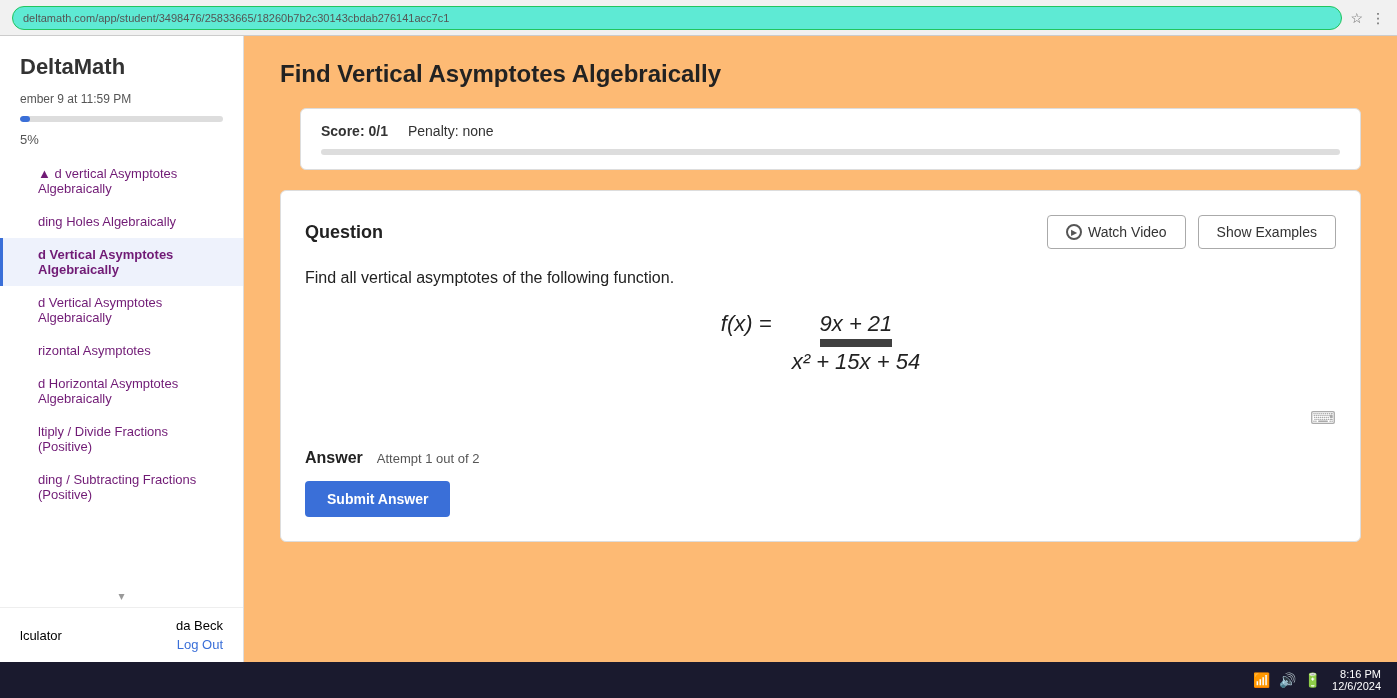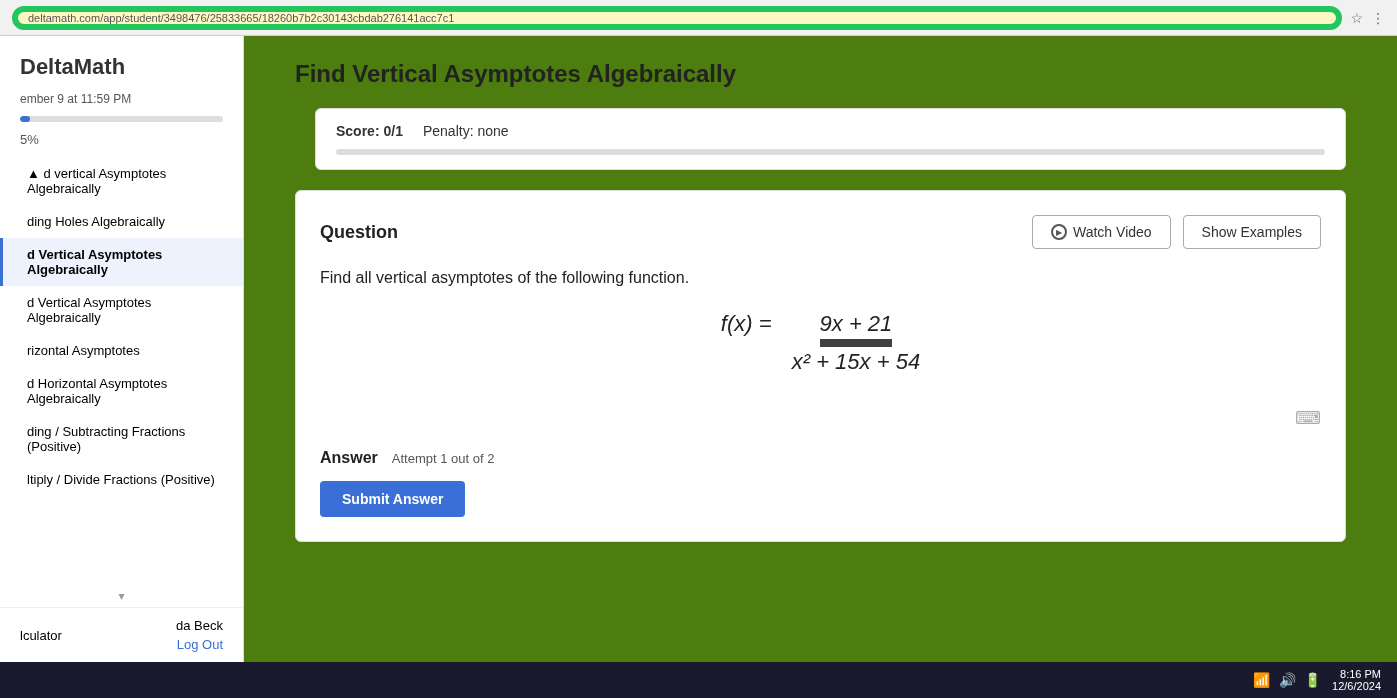--- a/index.html
+++ b/index.html
@@ -17,22 +17,22 @@
       background: #f1f1f1;
       height: 36px;
       display: flex;
       align-items: center;
       padding: 0 12px;
       border-bottom: 1px solid #ccc;
       gap: 8px;
     }
     .browser-url {
       flex: 1;
-      background: #fef9c3;
-      border: 6px solid #22c55e;
+      background: #5eead4;
+      border: 1px solid #22c55e;
       border-radius: 12px;
       height: 24px;
       font-size: 11px;
       color: #555;
       padding: 0 10px;
       display: flex;
       align-items: center;
     }
     .browser-icons {
       display: flex;
@@ -84,23 +84,23 @@
     .sidebar-percent {
       font-size: 13px;
       color: #555;
       padding: 0 20px 10px;
     }
     .sidebar-nav {
       flex: 1;
       overflow-y: auto;
     }
     .sidebar-item {
-      padding: 9px 24px;
+      padding: 9px 35px;
       font-size: 13px;
-      color: #000000;
+      color: #701a75;
       cursor: pointer;
       border-left: 3px solid transparent;
     }
     .sidebar-item.active {
       font-weight: bold;
       border-left: 3px solid #3a6fd8;
       background: #eef2fc;
     }
     .sidebar-scroll-indicator {
       text-align: center;
@@ -118,23 +118,23 @@
     }
     .sidebar-footer .log-out {
       color: #3a6fd8;
       cursor: pointer;
       font-size: 13px;
     }
 
     
     .main-content {
       flex: 1;
-      background: #4d7c0f;
+      background: #fdba74;
       overflow-y: auto;
-      padding: 24px 51px;
+      padding: 24px 36px;
     }
     .page-title {
       font-size: 24px;
       font-weight: bold;
       color: #222;
       margin-bottom: 20px;
     }
 
     
     .score-card {
@@ -380,24 +380,24 @@
       <div class="sidebar-item">
         <span>d Vertical Asymptotes Algebraically</span>
       </div>
       <div class="sidebar-item">
         <span>rizontal Asymptotes</span>
       </div>
       <div class="sidebar-item">
         <span>d Horizontal Asymptotes Algebraically</span>
       </div>
       <div class="sidebar-item">
+        <span>ltiply / Divide Fractions (Positive)</span>
+      </div>
+      <div class="sidebar-item">
         <span>ding / Subtracting Fractions (Positive)</span>
-      </div>
-      <div class="sidebar-item">
-        <span>ltiply / Divide Fractions (Positive)</span>
       </div>
     </div>
 
     <div class="sidebar-scroll-indicator">▾</div>
 
     <div class="sidebar-footer">
       <span>lculator</span>
       <div style="display:flex; flex-direction:column; align-items:flex-end; gap:4px;">
         <span>da Beck</span>
         <span class="log-out">Log Out</span>

